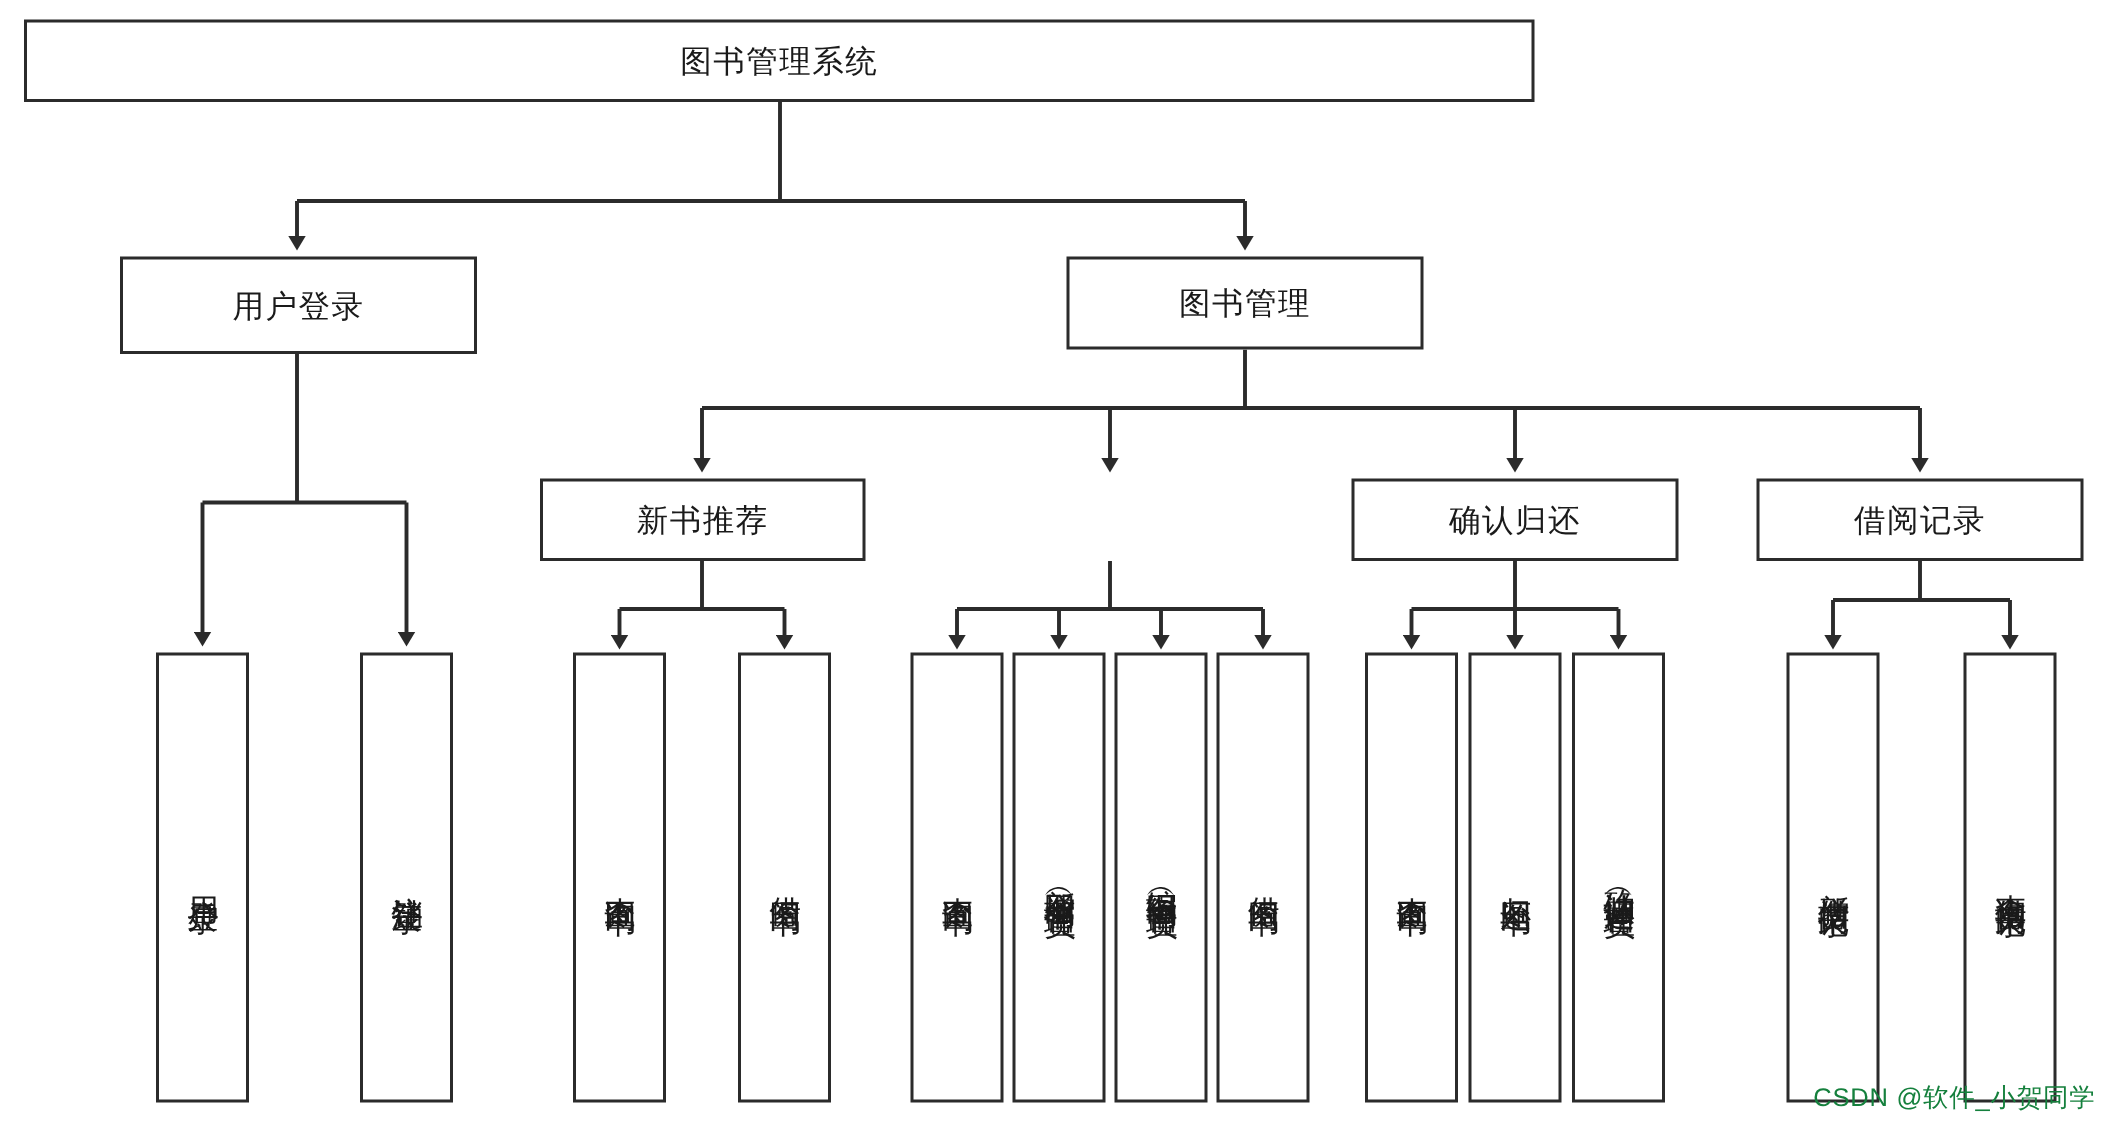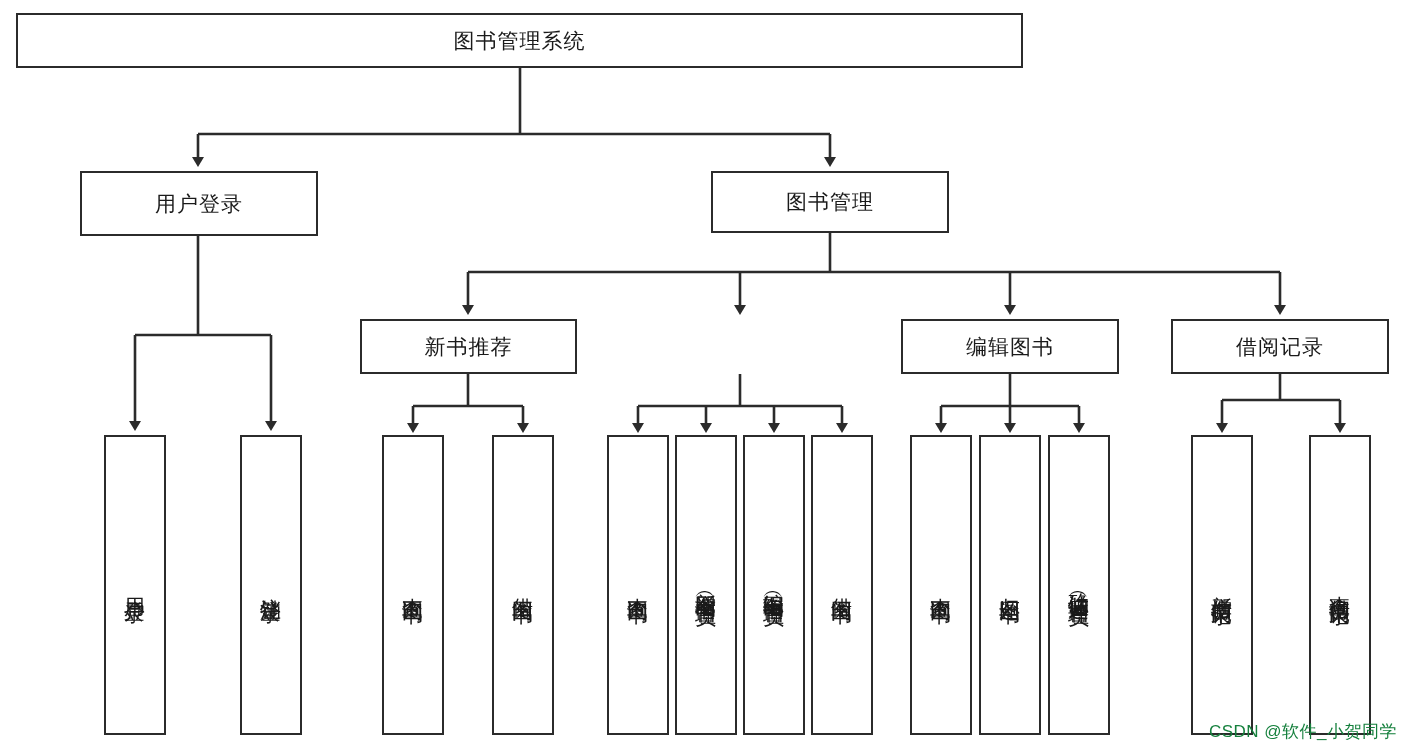--- a/index.html
+++ b/index.html
@@ -133,21 +133,21 @@
   <div class="node h" style="left:360px; top:319px; width:217px; height:55px;">
     <span>新书推荐</span>
   </div>
 
   <div class="node h" style="left:711px; top:171px; width:238px; height:62px;">
     <span>图书管理</span>
   </div>
 
 
   <div class="node h" style="left:901px; top:319px; width:218px; height:55px;">
-    <span>编辑图书</span>
+    <span>确认归还</span>
   </div>
 
   <div class="node h" style="left:1171px; top:319px; width:218px; height:55px;">
     <span>借阅记录</span>
   </div>
 
   <div class="node v" style="left:104px; top:435px; width:62px; height:300px;">
     <span class="vtext">用户登录</span>
   </div>
 

